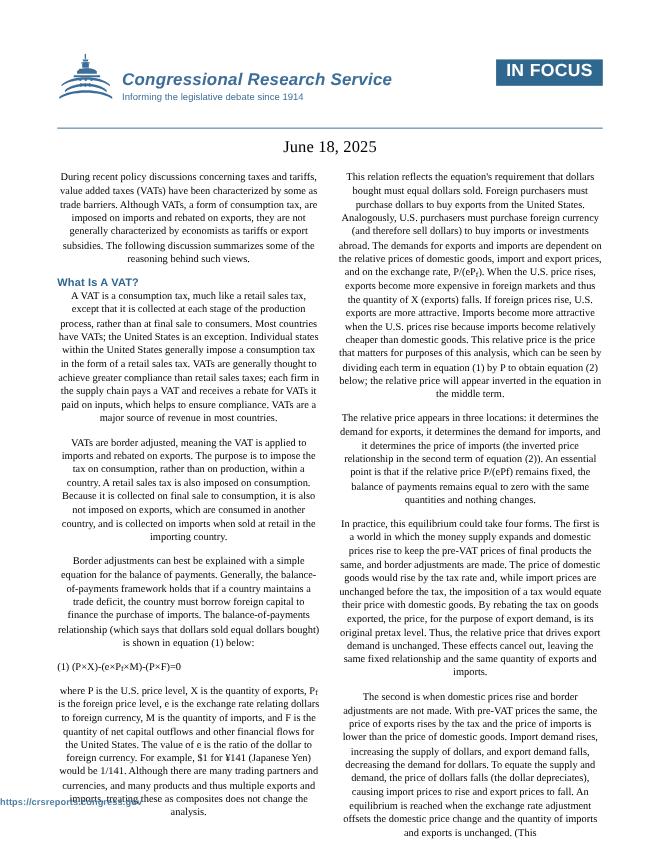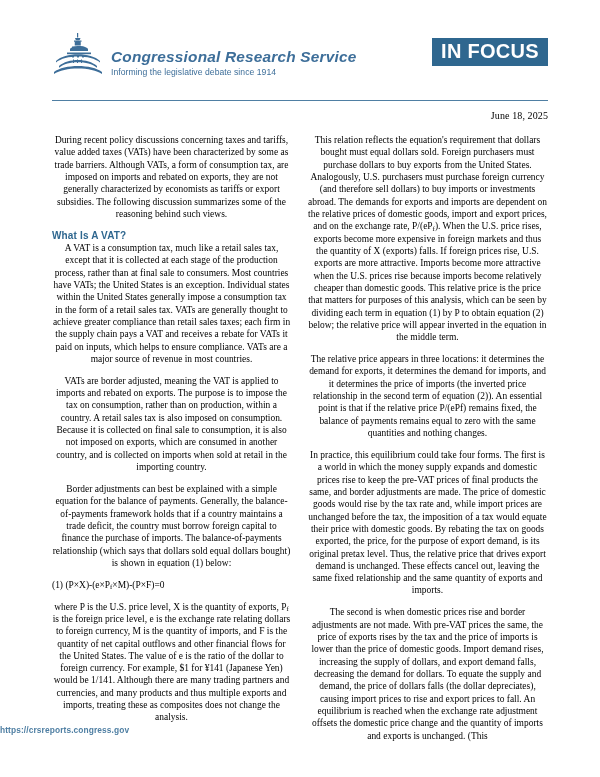--- a/index.html
+++ b/index.html
@@ -13,21 +13,21 @@
     font-family: "Liberation Serif", serif;
     color: #000000;
     overflow: hidden;
     position: relative;
   }
   .page {
     position: relative;
     width: 600px;
     height: 777px;
     box-sizing: border-box;
-    padding: 0 52px;
+    padding: 16px 52px;
   }
 
   
   .masthead {
     position: relative;
     height: 62px;
     padding-top: 32px;
     display: flex;
     align-items: flex-start;
     justify-content: space-between;
@@ -62,37 +62,37 @@
     color: #3d6e99;
     letter-spacing: 0.05px;
     margin-top: 2px;
     white-space: nowrap;
   }
   .infocus-badge {
     background: #2f678f;
     color: #ffffff;
     font-family: "Liberation Sans", sans-serif;
     font-weight: bold;
-    font-size: 20px;
+    font-size: 16px;
     letter-spacing: 0.3px;
     padding: 3px 9px 4px 9px;
     line-height: 1.05;
     margin-top: 6px;
     white-space: nowrap;
   }
   .rule {
     border: 0;
     border-top: 1px solid #4f7fa3;
     margin: 6px 0 0 0;
     height: 0;
   }
 
   .date-line {
-    text-align: right;
-    font-size: 10px;
+    text-align: center;
+    font-size: 15px;
     margin-top: 9px;
     letter-spacing: 0.1px;
   }
   .doc-title {
     font-family: "Liberation Serif", serif;
     font-weight: bold;
     font-size: 20.5px;
     letter-spacing: -0.45px;
     margin: 4px 0 0 0;
     line-height: 1.12;

